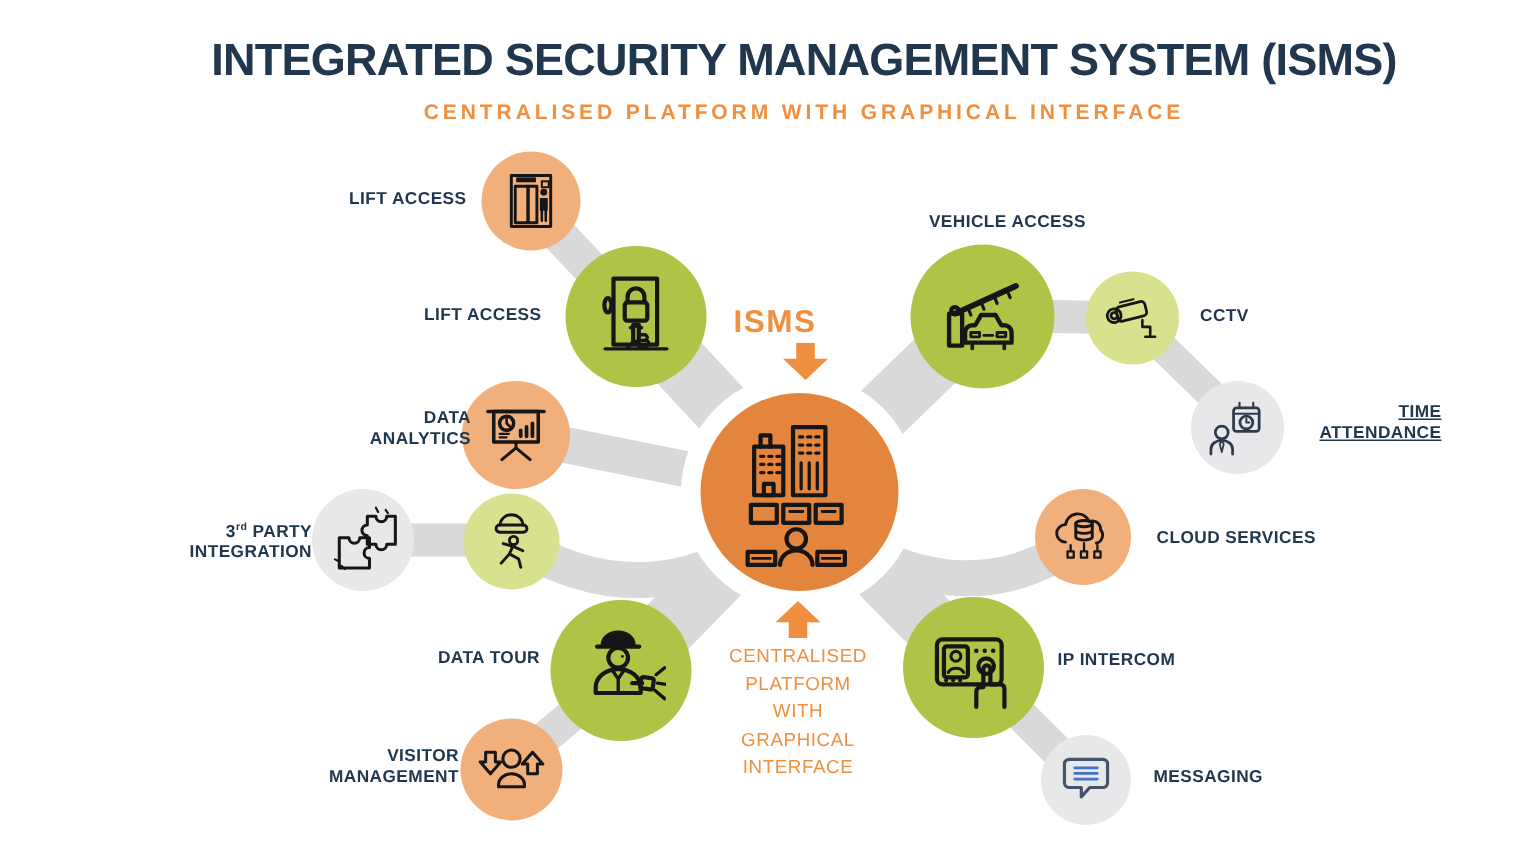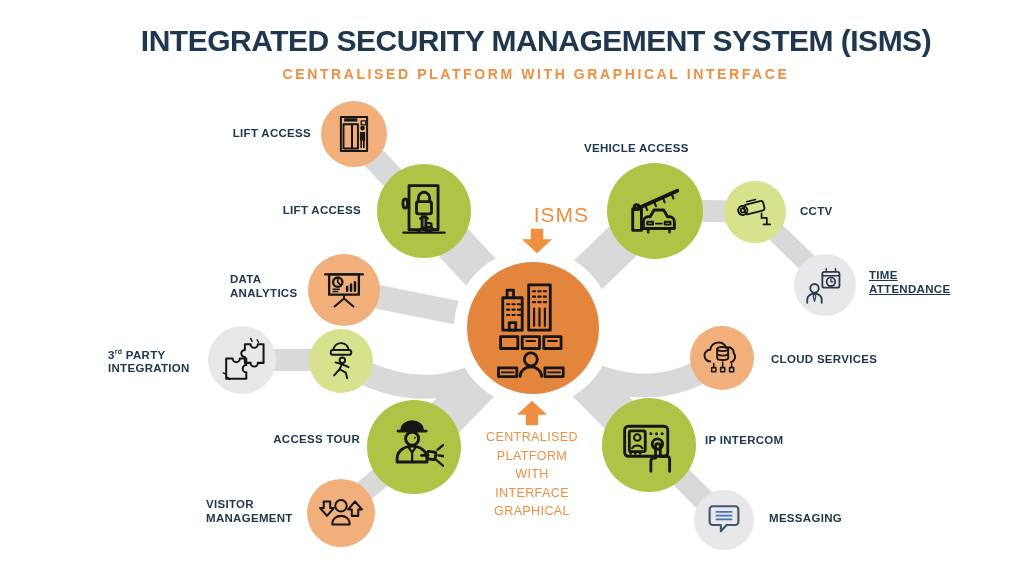--- a/index.html
+++ b/index.html
@@ -26,24 +26,24 @@
   .c-peach{background:var(--peach,#F1B07B);}
   .c-green{background:var(--green,#AFC446);}
   .c-lime{background:var(--lime,#D8E18D);}
   .c-gray{background:var(--gray_circle,#E8E8EA);}
   .c-orange{background:var(--center_orange,#E3853C);}
   .nlabel{
     position:absolute;z-index:4;color:var(--navy,#20374E);
     font-size:11.5px;line-height:13.5px;font-weight:bold;letter-spacing:.3px;
   }
   .nlabel sup{font-size:7px;}
-  .t-r{text-align:right;} .t-c{text-align:left;} .t-l{text-align:left;}
+  .t-r{text-align:right;} .t-c{text-align:right;} .t-l{text-align:left;}
   .isms-label{
-    left:465px;top:203px;width:100px;text-align:right;z-index:4;
-    font-size:21px;font-weight:normal;letter-spacing:1px;color:var(--orange,#EF8F3F);
+    left:465px;top:203px;width:100px;text-align:left;z-index:4;
+    font-size:21px;font-weight:bold;letter-spacing:1px;color:var(--orange,#EF8F3F);
   }
   .caption{
     left:438px;top:428px;width:140px;text-align:center;z-index:4;
     font-size:12.5px;line-height:18.5px;font-weight:normal;
     color:var(--orange,#EF8F3F);letter-spacing:.4px;
   }
   .block-arrow{position:absolute;z-index:4;}
 </style>
 </head>
 <body>
@@ -96,22 +96,22 @@
       <path d="M7 91 h11 M50 91 h11" stroke-width="1.6"></path>
     </svg>
   </div>
   <svg class="block-arrow" style="left:493px;top:400px;" width="30" height="26" viewBox="0 0 34 28">
     <path d="M10 28 H24 V16 H34 L17 0 L0 16 H10 Z" fill="#EF8F3F"></path>
   </svg>
   <div class="abs caption">
     <div>CENTRALISED</div>
     <div>PLATFORM</div>
     <div>WITH</div>
+    <div>GRAPHICAL</div>
     <div>INTERFACE</div>
-    <div>GRAPHICAL</div>
   </div>
 
   <div class="node c-peach" style="left:297px;top:101px;width:66px;height:66px;">
     <svg width="42" height="42" viewBox="0 0 64 64" fill="none" stroke="#161616" stroke-width="3" stroke-linecap="round" stroke-linejoin="round">
       <rect x="12" y="6" width="40" height="52"></rect>
       <rect x="17" y="8" width="20" height="5" fill="#161616" stroke="none"></rect>
       <rect x="16" y="17" width="13" height="37"></rect>
       <rect x="29" y="17" width="9" height="37"></rect>
       <circle cx="45" cy="23" r="3.5" fill="#161616" stroke="none"></circle>
       <path d="M41 29 h8 v13 h-8 z" fill="#161616" stroke="none"></path>
@@ -255,21 +255,21 @@
     <svg width="40" height="40" viewBox="0 0 64 64" fill="none" stroke-linecap="round" stroke-linejoin="round">
       <path d="M14 10 h36 a5 5 0 0 1 5 5 v20 a5 5 0 0 1 -5 5 h-14 l-9 10 v-10 h-13 a5 5 0 0 1 -5 -5 v-20 a5 5 0 0 1 5 -5 z" stroke="#44546A" stroke-width="3.4"></path>
       <path d="M20 19 h24 M20 25 h24 M20 31 h24" stroke="#4472C4" stroke-width="3"></path>
     </svg>
   </div>
 
   <div class="nlabel t-r" style="left:147px;top:127px;width:140px;">LIFT ACCESS</div>
   <div class="nlabel t-r" style="left:197px;top:204px;width:140px;">LIFT ACCESS</div>
   <div class="nlabel t-c" style="left:206px;top:273px;width:84px;">DATA ANALYTICS</div>
   <div class="nlabel t-c" style="left:84px;top:345px;width:100px;"><span>3</span><sup>rd</sup><span> PARTY INTEGRATION</span></div>
-  <div class="nlabel t-r" style="left:196px;top:433px;width:140px;">ACCESS TOUR</div>
+  <div class="nlabel t-r" style="left:196px;top:433px;width:140px;">DATA TOUR</div>
   <div class="nlabel t-c" style="left:182px;top:498px;width:100px;">VISITOR MANAGEMENT</div>
   <div class="nlabel t-c" style="left:560px;top:142px;width:140px;">VEHICLE ACCESS</div>
   <div class="nlabel t-l" style="left:776px;top:205px;width:90px;">CCTV</div>
   <div class="nlabel t-c" style="left:845px;top:269px;width:92px;text-decoration:underline;">TIME ATTENDANCE</div>
   <div class="nlabel t-l" style="left:747px;top:353px;width:130px;">CLOUD SERVICES</div>
   <div class="nlabel t-l" style="left:681px;top:434px;width:120px;">IP INTERCOM</div>
   <div class="nlabel t-l" style="left:745px;top:512px;width:110px;">MESSAGING</div>
 
 </div>
 

